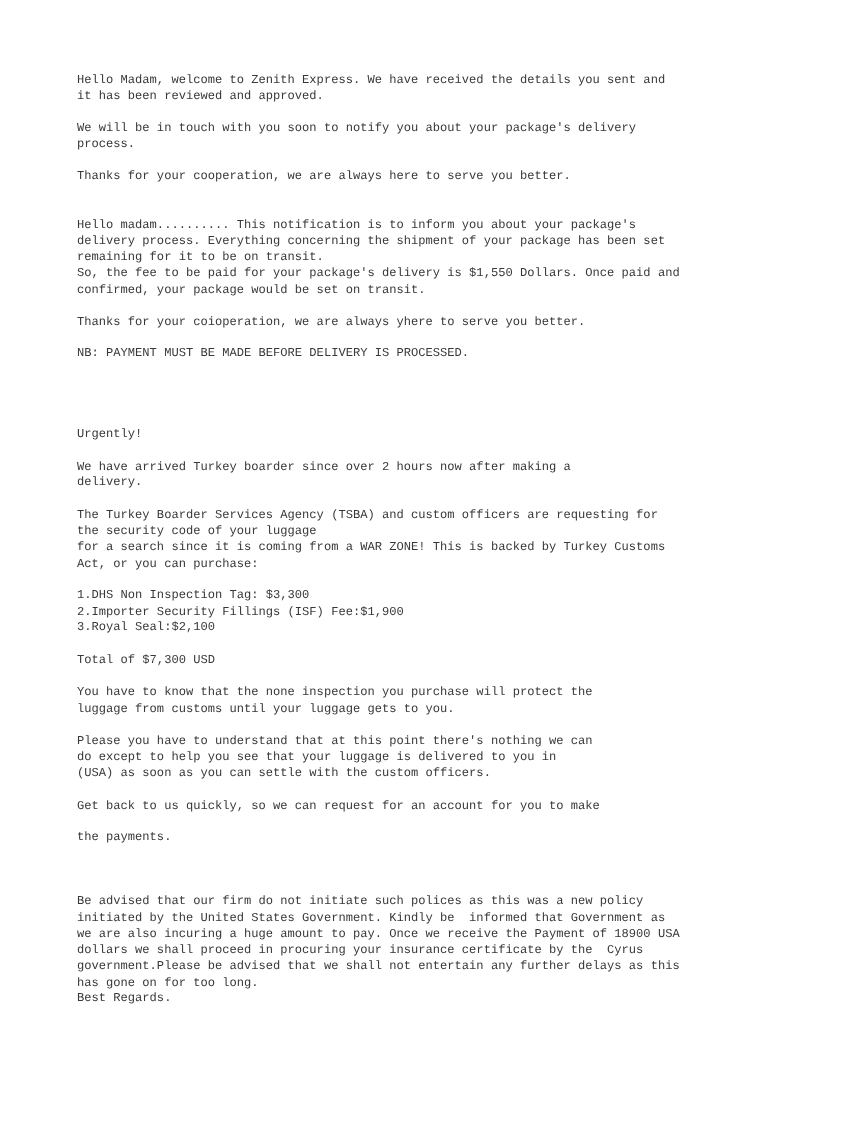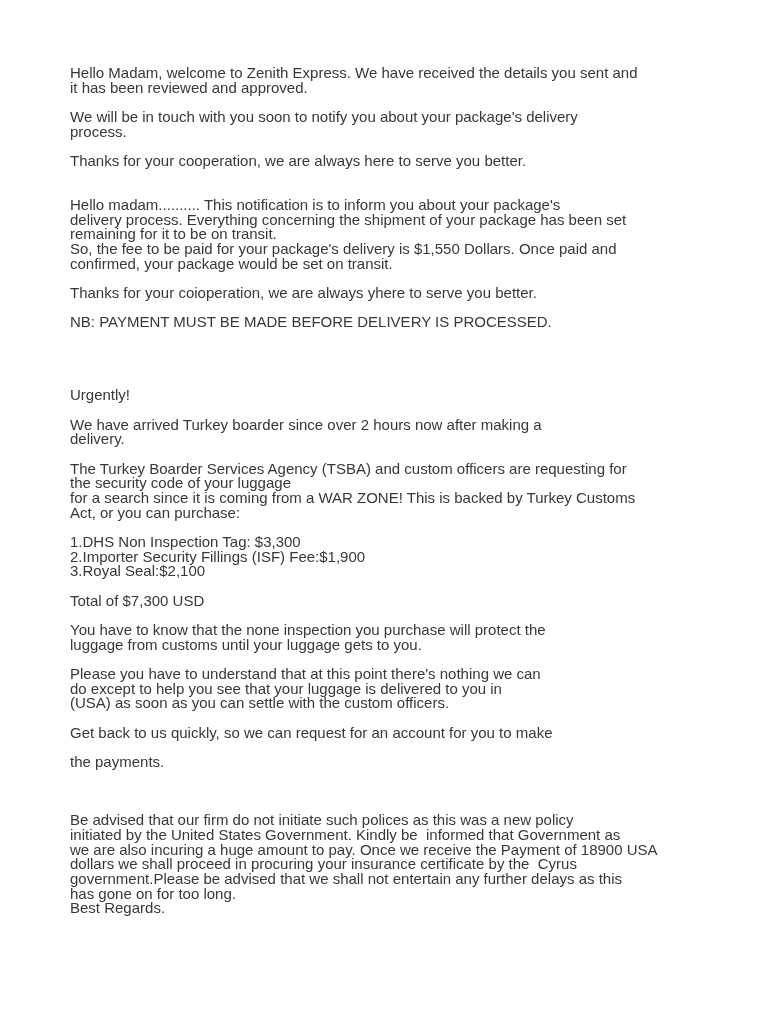--- a/index.html
+++ b/index.html
@@ -17,22 +17,22 @@
     position: relative;
     width: 768px;
     height: 1024px;
     background: #ffffff;
   }
   .doc-text {
     position: absolute;
     left: 70px;
     top: 66px;
     margin: 0;
-    font-family: Liberation Sans, sans-serif;
-    font-size: 15px;
+    font-family: Liberation Mono, monospace;
+    font-size: 11px;
     line-height: 14.66px;
     color: #383838;
     white-space: pre;
     letter-spacing: 0;
   }
 </style>
 </head>
 <body>
 
 <div class="page">

